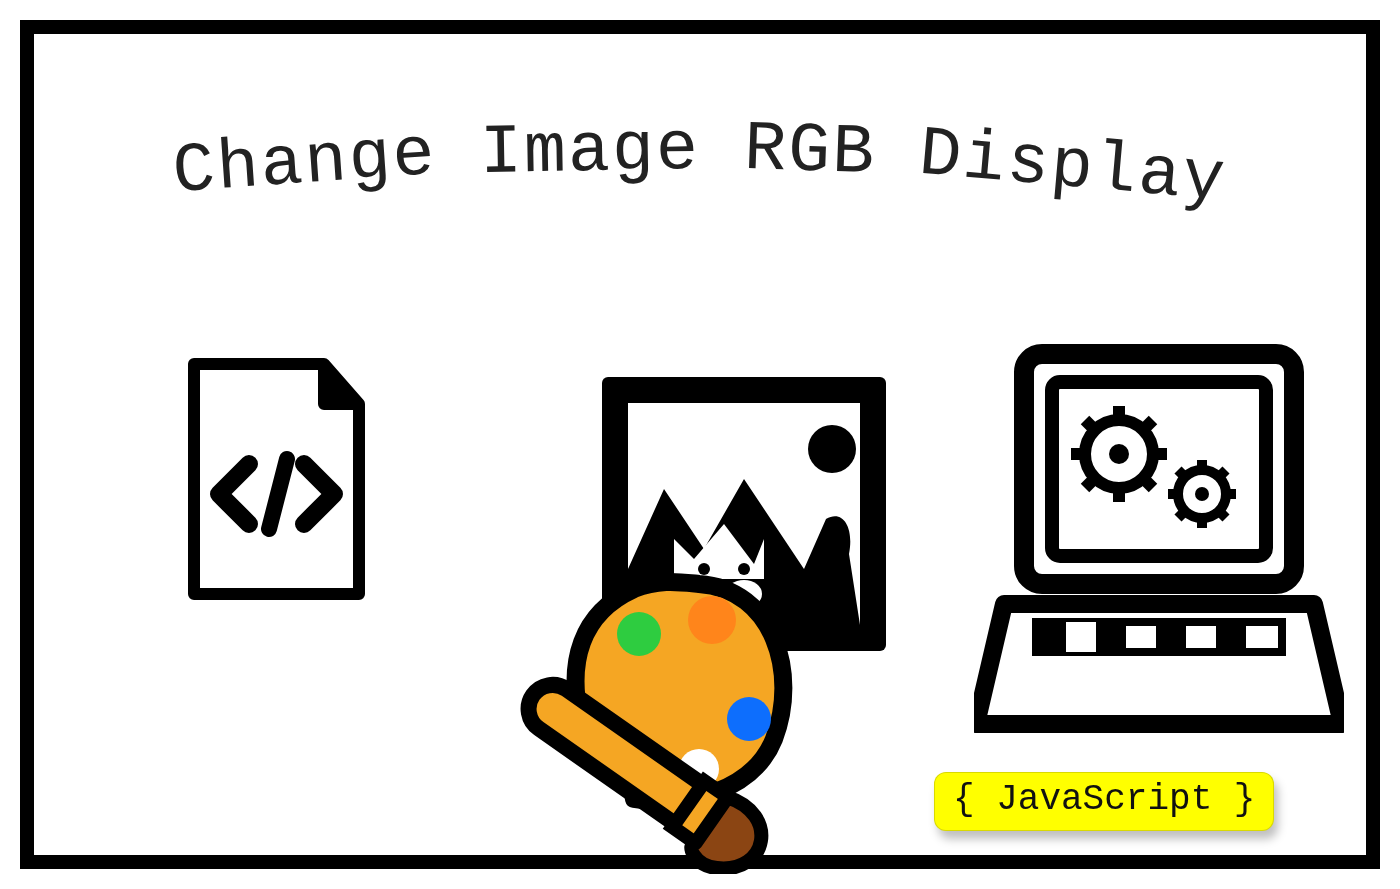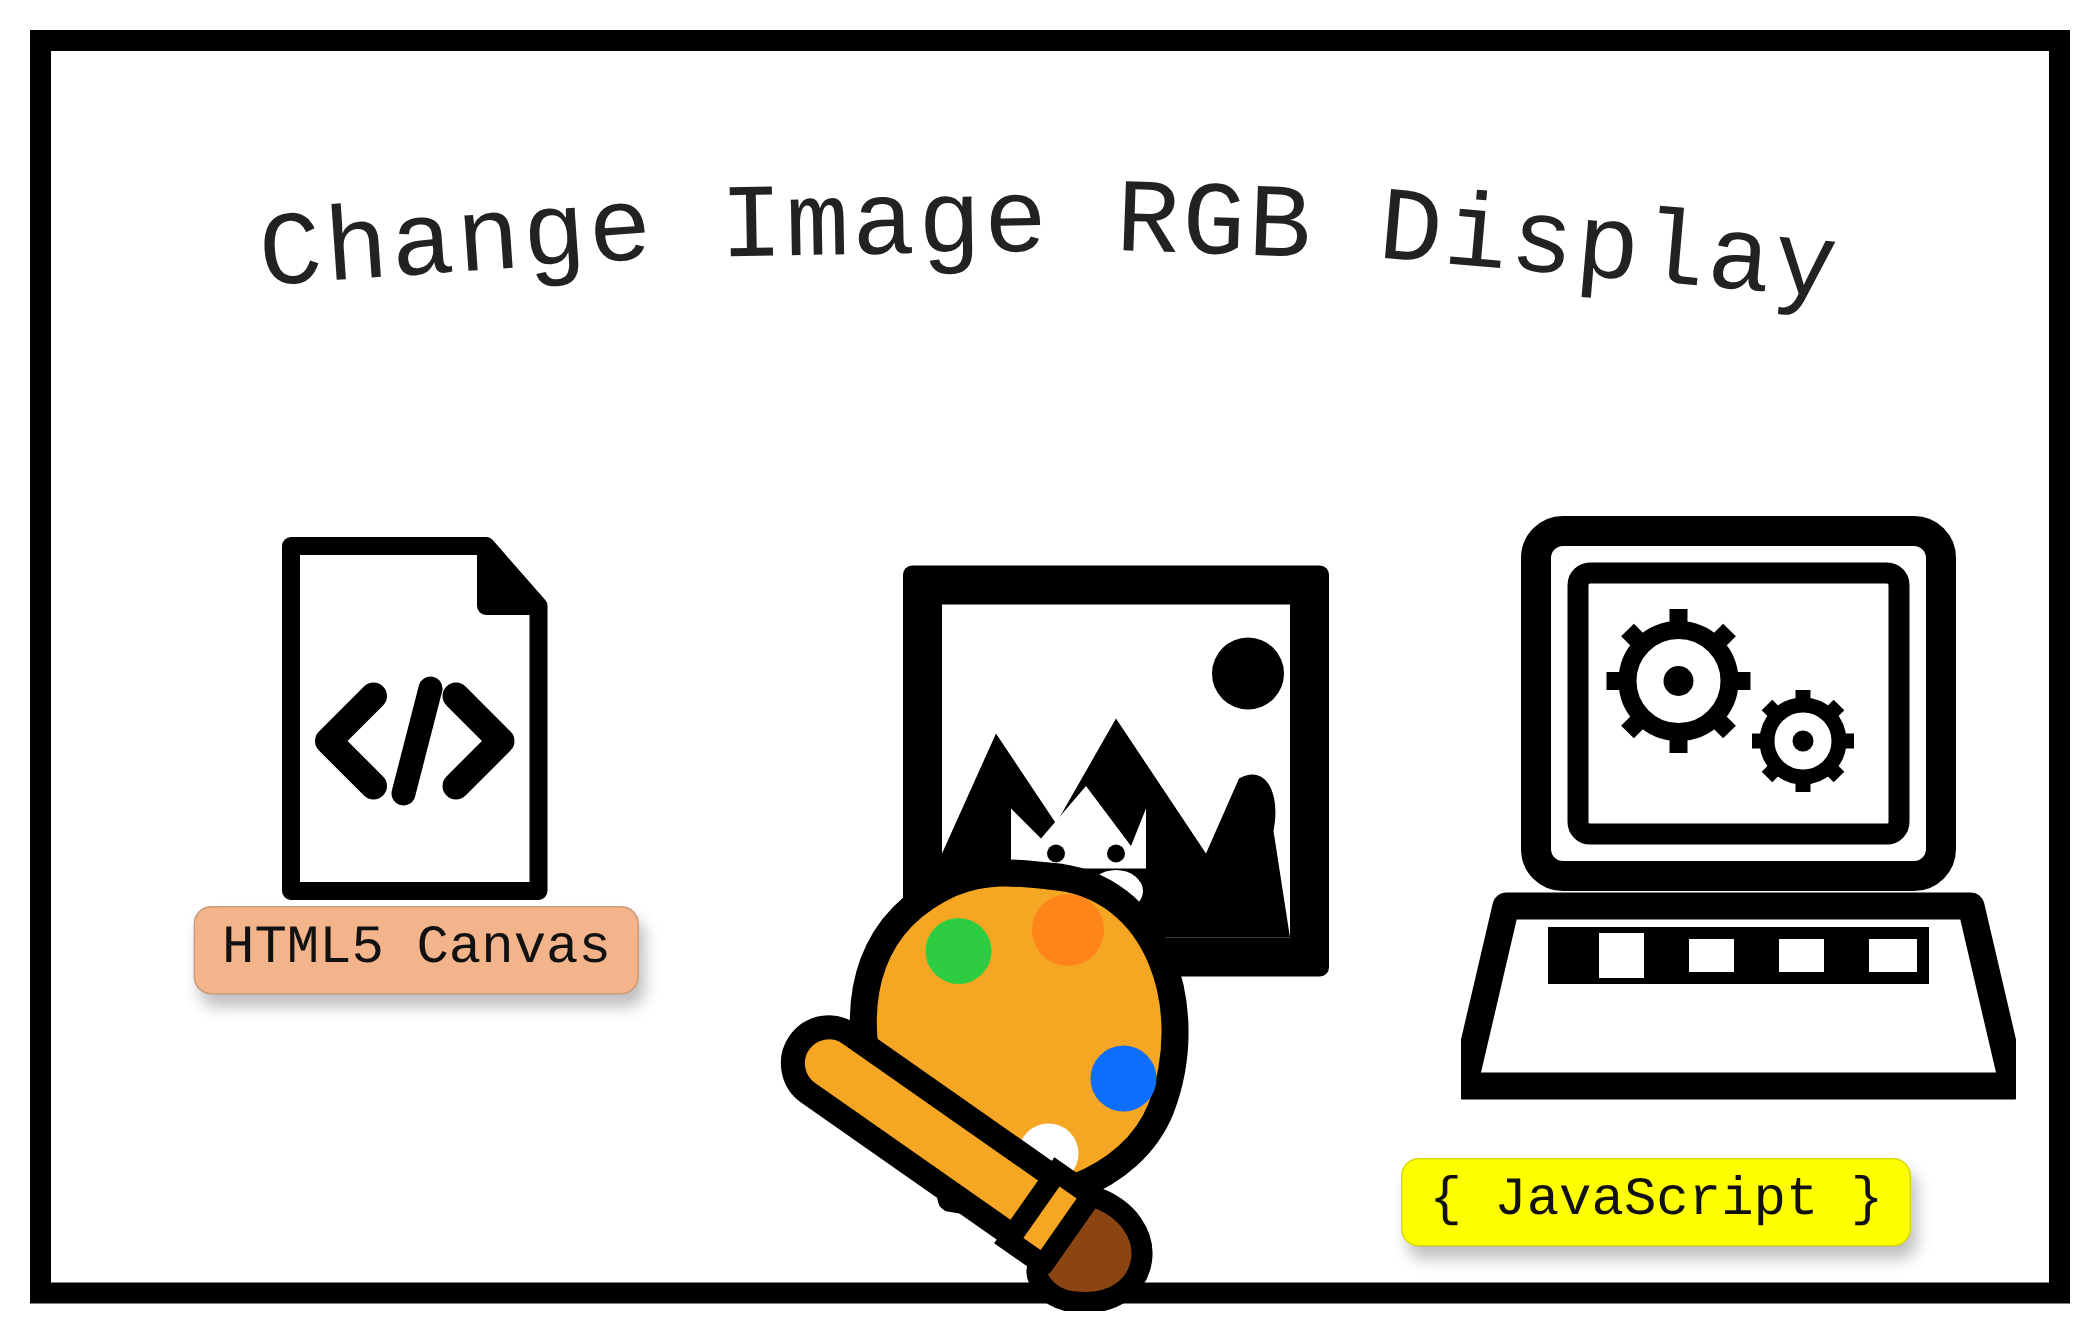--- a/index.html
+++ b/index.html
@@ -174,16 +174,15 @@
 
         <rect x="62" y="278" width="30" height="30" fill="#000"></rect>
         <rect x="122" y="278" width="30" height="30" fill="#000"></rect>
         <rect x="182" y="278" width="30" height="30" fill="#000"></rect>
         <rect x="242" y="278" width="30" height="30" fill="#000"></rect>
         <rect x="92" y="278" width="30" height="30" fill="#fff"></rect>
       </g>
     </svg>
   </div>
 
-  <div class="badge badge-html5">HTML5 Canvas</div>
   <div class="badge badge-js">{ JavaScript }</div>
 
 </div>
 
 </body></html>

